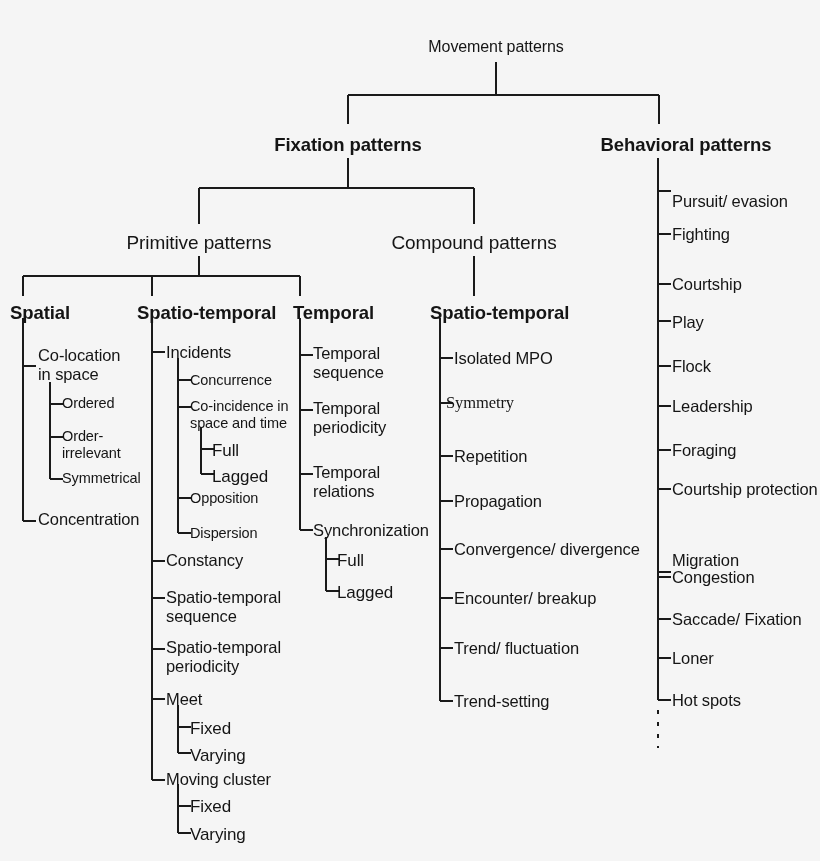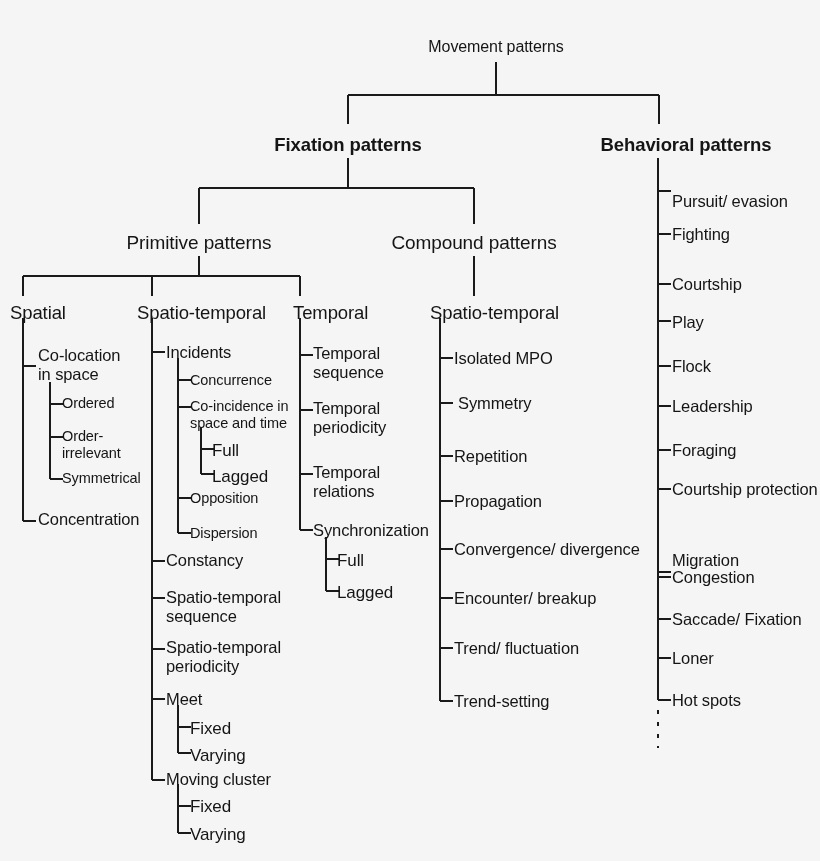--- a/index.html
+++ b/index.html
@@ -33,21 +33,21 @@
   .lvl-2 {
     font-size: 18.5px;
     font-weight: bold;
   }
   .lvl-3 {
     font-size: 19px;
     font-weight: normal;
   }
   .lvl-4 {
     font-size: 18.5px;
-    font-weight: normal;
+    font-weight: bold;
   }
   .lvl-5 {
     font-size: 16.5px;
     font-weight: normal;
   }
   .lvl-6 {
     font-size: 14.5px;
     font-weight: normal;
   }
   .lvl-7 {
@@ -183,21 +183,21 @@
       <div class="node lvl-5" style="left: 313px; top: 344px;">Temporal
 sequence</div>
       <div class="node lvl-5" style="left: 313px; top: 399px;">Temporal
 periodicity</div>
       <div class="node lvl-5" style="left: 313px; top: 463px;">Temporal
 relations</div>
       <div class="node lvl-5" style="left: 313px; top: 521px;">Synchronization</div>
       <div class="node lvl-7" style="left: 337px; top: 551px;">Full</div>
       <div class="node lvl-7" style="left: 337px; top: 583px;">Lagged</div>
       <div class="node lvl-5" style="left: 454px; top: 349px;">Isolated MPO</div>
-      <div class="node lvl-5" style="left: 458px; top: 394px;">Symmetry</div>
+      <div class="node lvl-5" style="left: 446px; top: 394px; font-family: Liberation Serif, serif;">Symmetry</div>
       <div class="node lvl-5" style="left: 454px; top: 447px;">Repetition</div>
       <div class="node lvl-5" style="left: 454px; top: 492px;">Propagation</div>
       <div class="node lvl-5" style="left: 454px; top: 540px;">Convergence/ divergence</div>
       <div class="node lvl-5" style="left: 454px; top: 589px;">Encounter/ breakup</div>
       <div class="node lvl-5" style="left: 454px; top: 639px;">Trend/ fluctuation</div>
       <div class="node lvl-5" style="left: 454px; top: 692px;">Trend-setting</div>
       <div class="node lvl-5" style="left: 672px; top: 192px;">Pursuit/ evasion</div>
       <div class="node lvl-5" style="left: 672px; top: 225px;">Fighting</div>
       <div class="node lvl-5" style="left: 672px; top: 275px;">Courtship</div>
       <div class="node lvl-5" style="left: 672px; top: 313px;">Play</div>

